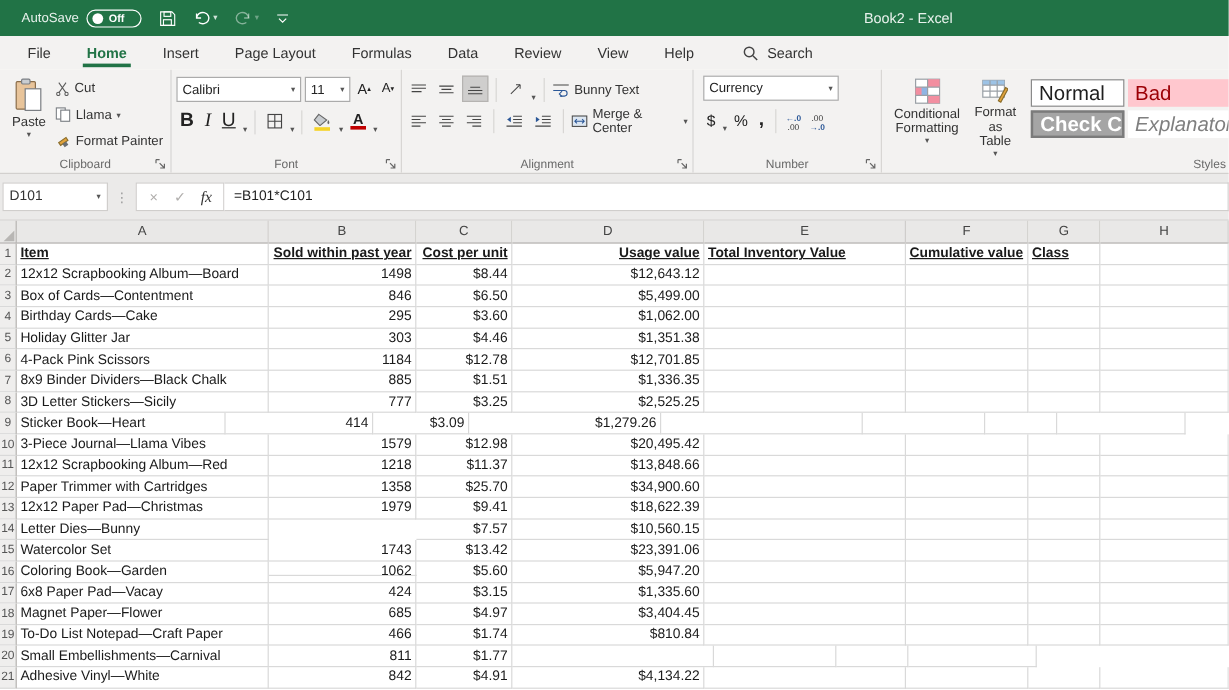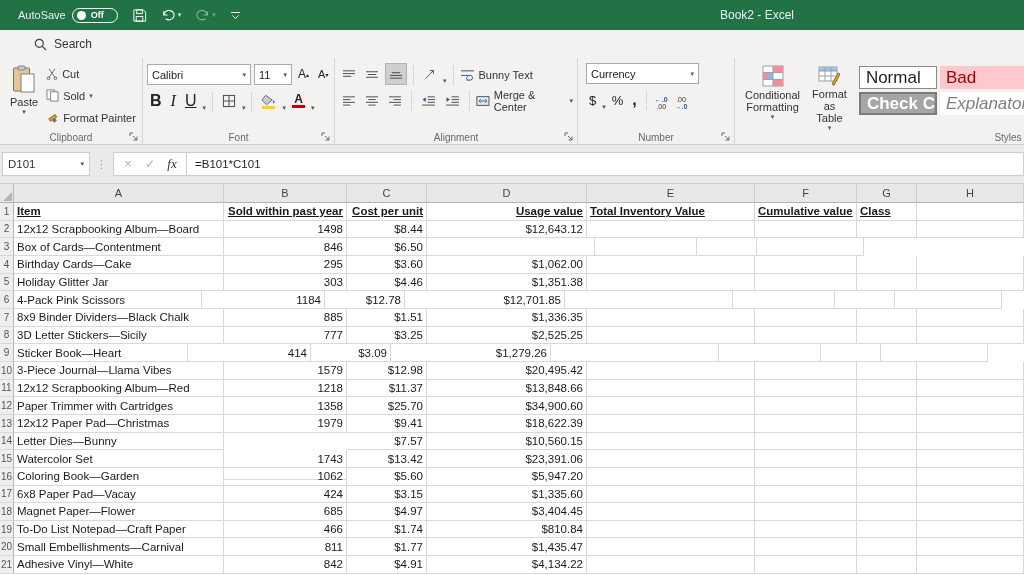--- a/index.html
+++ b/index.html
@@ -113,20 +113,31 @@
   <span class="qatbtn">
     <svg width="11" height="9" viewBox="0 0 11 9">
         <path d="M1 1.5 h9" stroke="#fff"></path>
         <path d="M2.5 4.5 l3 3 3 -3" fill="none" stroke="#fff"></path>
       </svg>
   </span>
   <span class="wintitle">Book2 - Excel</span>
 </div>
 
 <div class="tabrow">
+  <div id="tabs">
+      <div class="tab">File</div>
+      <div class="tab active">Home</div>
+      <div class="tab">Insert</div>
+      <div class="tab">Page Layout</div>
+      <div class="tab">Formulas</div>
+      <div class="tab">Data</div>
+      <div class="tab">Review</div>
+      <div class="tab">View</div>
+      <div class="tab">Help</div>
+    </div>
   <div class="searchbox">
     <svg width="13" height="13" viewBox="0 0 13 13">
         <circle cx="5.3" cy="5.3" r="4" fill="none" stroke="#444" stroke-width="1.2"></circle>
         <path d="M8.4 8.4 L12 12" stroke="#444" stroke-width="1.2"></path>
       </svg>
     <span>Search</span>
   </div>
 </div>
 
 <div class="ribbon">
@@ -148,21 +159,21 @@
             <circle cx="3" cy="12" r="1.6" fill="none" stroke="#5a5a5a"></circle>
             <circle cx="11" cy="12" r="1.6" fill="none" stroke="#5a5a5a"></circle>
           </svg>
         <span>Cut</span>
       </div>
       <div class="smallrow">
         <svg width="13" height="13" viewBox="0 0 14 14">
             <rect x="1" y="1" width="8" height="10" fill="#fff" stroke="#7a7e83"></rect>
             <rect x="5" y="3" width="8" height="10" fill="#fff" stroke="#7a7e83"></rect>
           </svg>
-        <span>Sold</span>
+        <span>Llama</span>
         <span class="arrow">▾</span>
       </div>
       <div class="smallrow">
         <svg width="13" height="13" viewBox="0 0 14 14">
             <g transform="rotate(-35 7 7)">
               <rect x="3" y="6" width="8" height="3" fill="#e2a33c" stroke="#8a6d2a"></rect>
               <rect x="5" y="9" width="4" height="3.5" fill="#6b6f73"></rect>
             </g>
           </svg>
         <span>Format Painter</span>
@@ -428,20 +439,21 @@
       <div class="cell left" style="width: 168px;"></div>
       <div class="cell left" style="width: 102px;"></div>
       <div class="cell left" style="width: 60px;"></div>
       <div class="cell left" style="width: 107px;"></div>
     </div>
     <div class="grow body">
       <div class="rnum">3</div>
       <div class="cell left" style="width: 210px;">Box of Cards—Contentment</div>
       <div class="cell right" style="width: 123px;">846</div>
       <div class="cell right" style="width: 80px;">$6.50</div>
+      <div class="cell right" style="width: 160px;">$5,499.00</div>
       <div class="cell left" style="width: 168px;"></div>
       <div class="cell left" style="width: 102px;"></div>
       <div class="cell left" style="width: 60px;"></div>
       <div class="cell left" style="width: 107px;"></div>
     </div>
     <div class="grow body">
       <div class="rnum">4</div>
       <div class="cell left" style="width: 210px;">Birthday Cards—Cake</div>
       <div class="cell right" style="width: 123px;">295</div>
       <div class="cell right" style="width: 80px;">$3.60</div>
@@ -457,21 +469,21 @@
       <div class="cell right" style="width: 123px;">303</div>
       <div class="cell right" style="width: 80px;">$4.46</div>
       <div class="cell right" style="width: 160px;">$1,351.38</div>
       <div class="cell left" style="width: 168px;"></div>
       <div class="cell left" style="width: 102px;"></div>
       <div class="cell left" style="width: 60px;"></div>
       <div class="cell left" style="width: 107px;"></div>
     </div>
     <div class="grow body">
       <div class="rnum">6</div>
-      <div class="cell left" style="width: 188px;">4-Pack Pink Scissors</div>
+      <div class="cell left" style="width: 210px;">4-Pack Pink Scissors</div>
       <div class="cell right" style="width: 123px;">1184</div>
       <div class="cell right" style="width: 80px;">$12.78</div>
       <div class="cell right" style="width: 160px;">$12,701.85</div>
       <div class="cell left" style="width: 168px;"></div>
       <div class="cell left" style="width: 102px;"></div>
       <div class="cell left" style="width: 60px;"></div>
       <div class="cell left" style="width: 107px;"></div>
     </div>
     <div class="grow body">
       <div class="rnum">7</div>
@@ -614,21 +626,20 @@
       <div class="cell left" style="width: 168px;"></div>
       <div class="cell left" style="width: 102px;"></div>
       <div class="cell left" style="width: 60px;"></div>
       <div class="cell left" style="width: 107px;"></div>
     </div>
     <div class="grow body">
       <div class="rnum">20</div>
       <div class="cell left" style="width: 210px;">Small Embellishments—Carnival</div>
       <div class="cell right" style="width: 123px;">811</div>
       <div class="cell right" style="width: 80px;">$1.77</div>
-      <div class="cell right" style="width: 160px;">$1,435.47</div>
       <div class="cell left" style="width: 168px;"></div>
       <div class="cell left" style="width: 102px;"></div>
       <div class="cell left" style="width: 60px;"></div>
       <div class="cell left" style="width: 107px;"></div>
     </div>
     <div class="grow body">
       <div class="rnum">21</div>
       <div class="cell left" style="width: 210px;">Adhesive Vinyl—White</div>
       <div class="cell right" style="width: 123px;">842</div>
       <div class="cell right" style="width: 80px;">$4.91</div>

